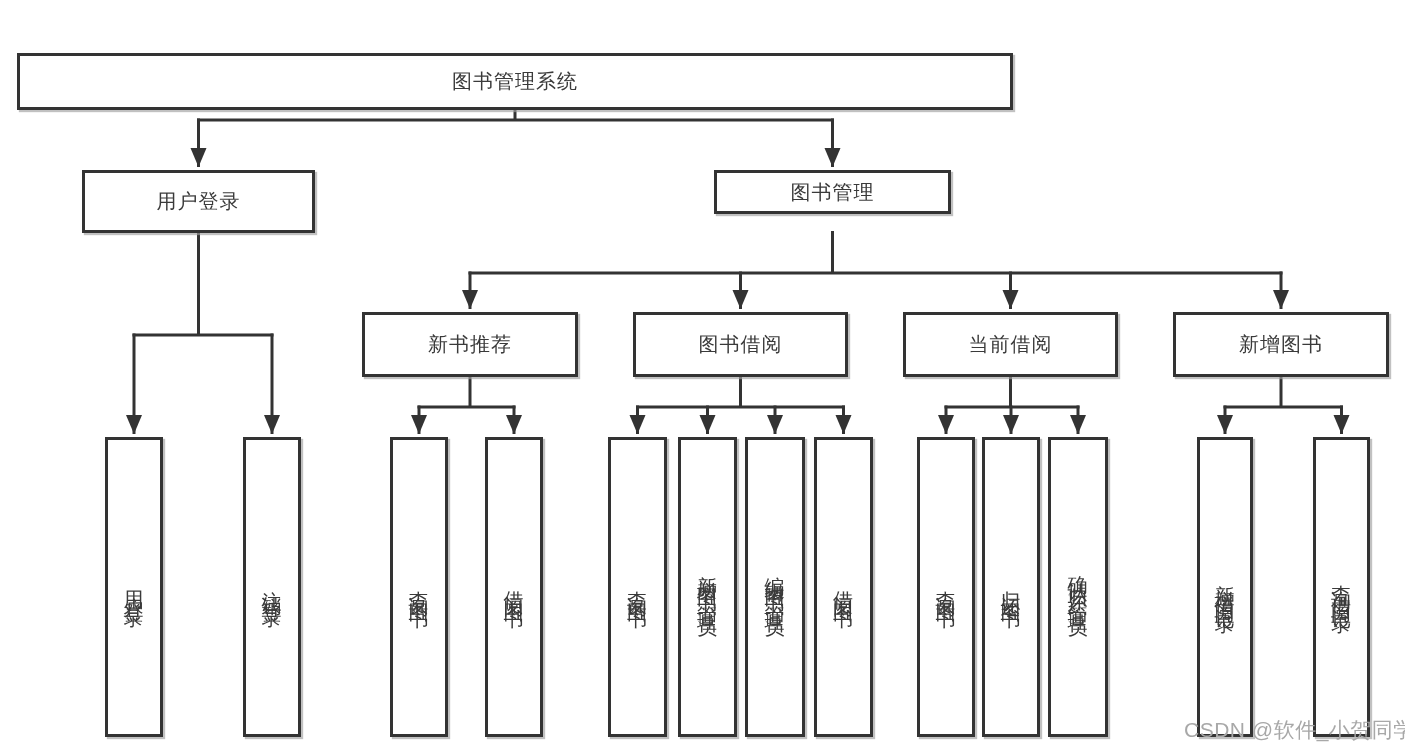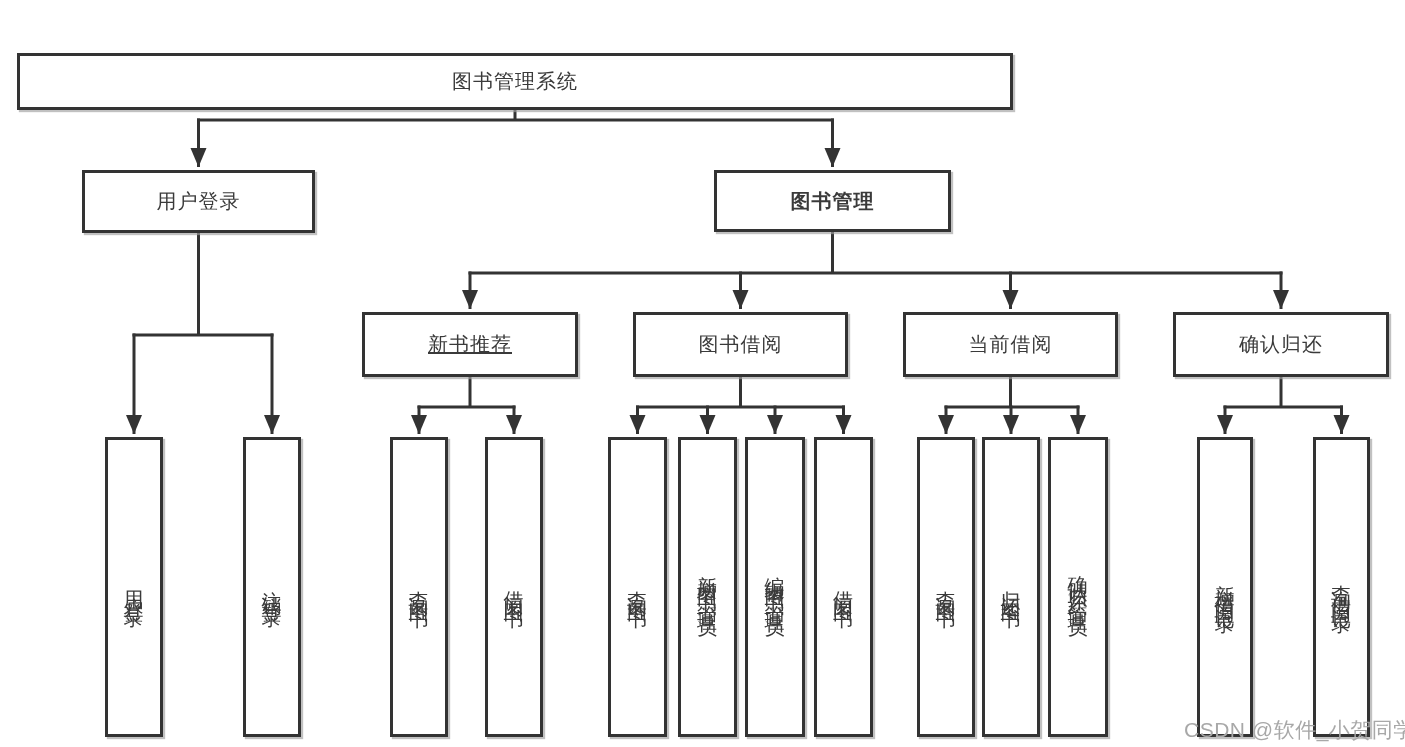--- a/index.html
+++ b/index.html
@@ -104,35 +104,35 @@
     </g>
   </svg>
 
   <div class="node" style="left:17px; top:13px; width:996px; height:57px;margin-top:40px;">
     <span>图书管理系统</span>
   </div>
 
   <div class="node" style="left:82px; top:170px; width:233px; height:63px;">
     <span>用户登录</span>
   </div>
-  <div class="node" style="left:714px; top:170px; width:237px; height:62px;font-weight:bold;">
+  <div class="node" style="left:714px; top:170px; width:237px; height:44px;">
     <span>图书管理</span>
   </div>
 
-  <div class="node" style="left:362px; top:312px; width:216px; height:65px;text-decoration:underline;">
+  <div class="node" style="left:362px; top:312px; width:216px; height:65px;">
     <span>新书推荐</span>
   </div>
   <div class="node" style="left:903px; top:312px; width:215px; height:65px;">
     <span>当前借阅</span>
   </div>
   <div class="node" style="left:633px; top:312px; width:215px; height:65px;">
     <span>图书借阅</span>
   </div>
   <div class="node" style="left:1173px; top:312px; width:216px; height:65px;">
-    <span>确认归还</span>
+    <span>新增图书</span>
   </div>
 
   <div class="node leaf" style="left:105px; top:437px; width:58px; height:300px;">
     <span class="vtext">用户登录</span>
   </div>
   <div class="node leaf" style="left:243px; top:437px; width:58px; height:300px;">
     <span class="vtext">注销登录</span>
   </div>
 
   <div class="node leaf" style="left:390px; top:437px; width:58px; height:300px;">

